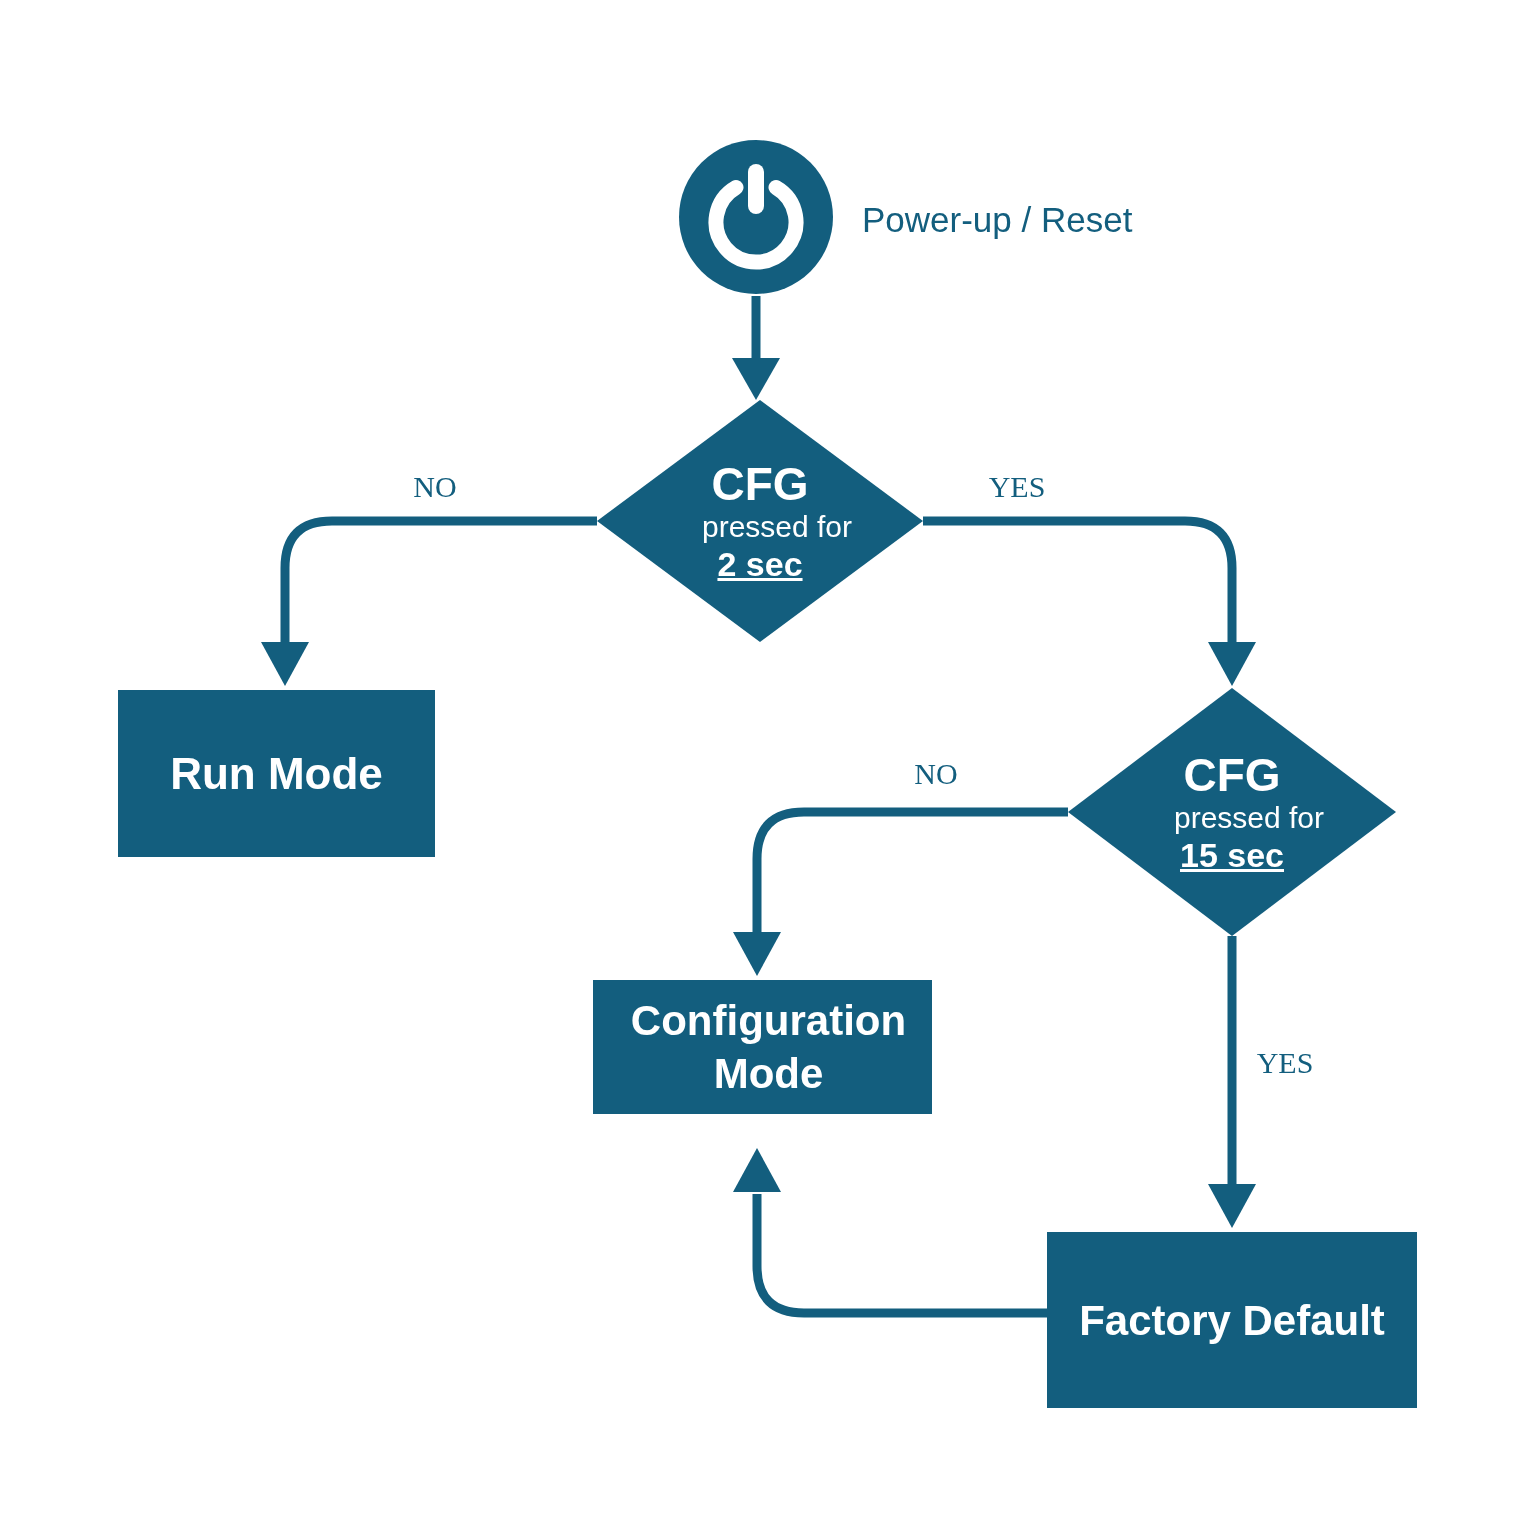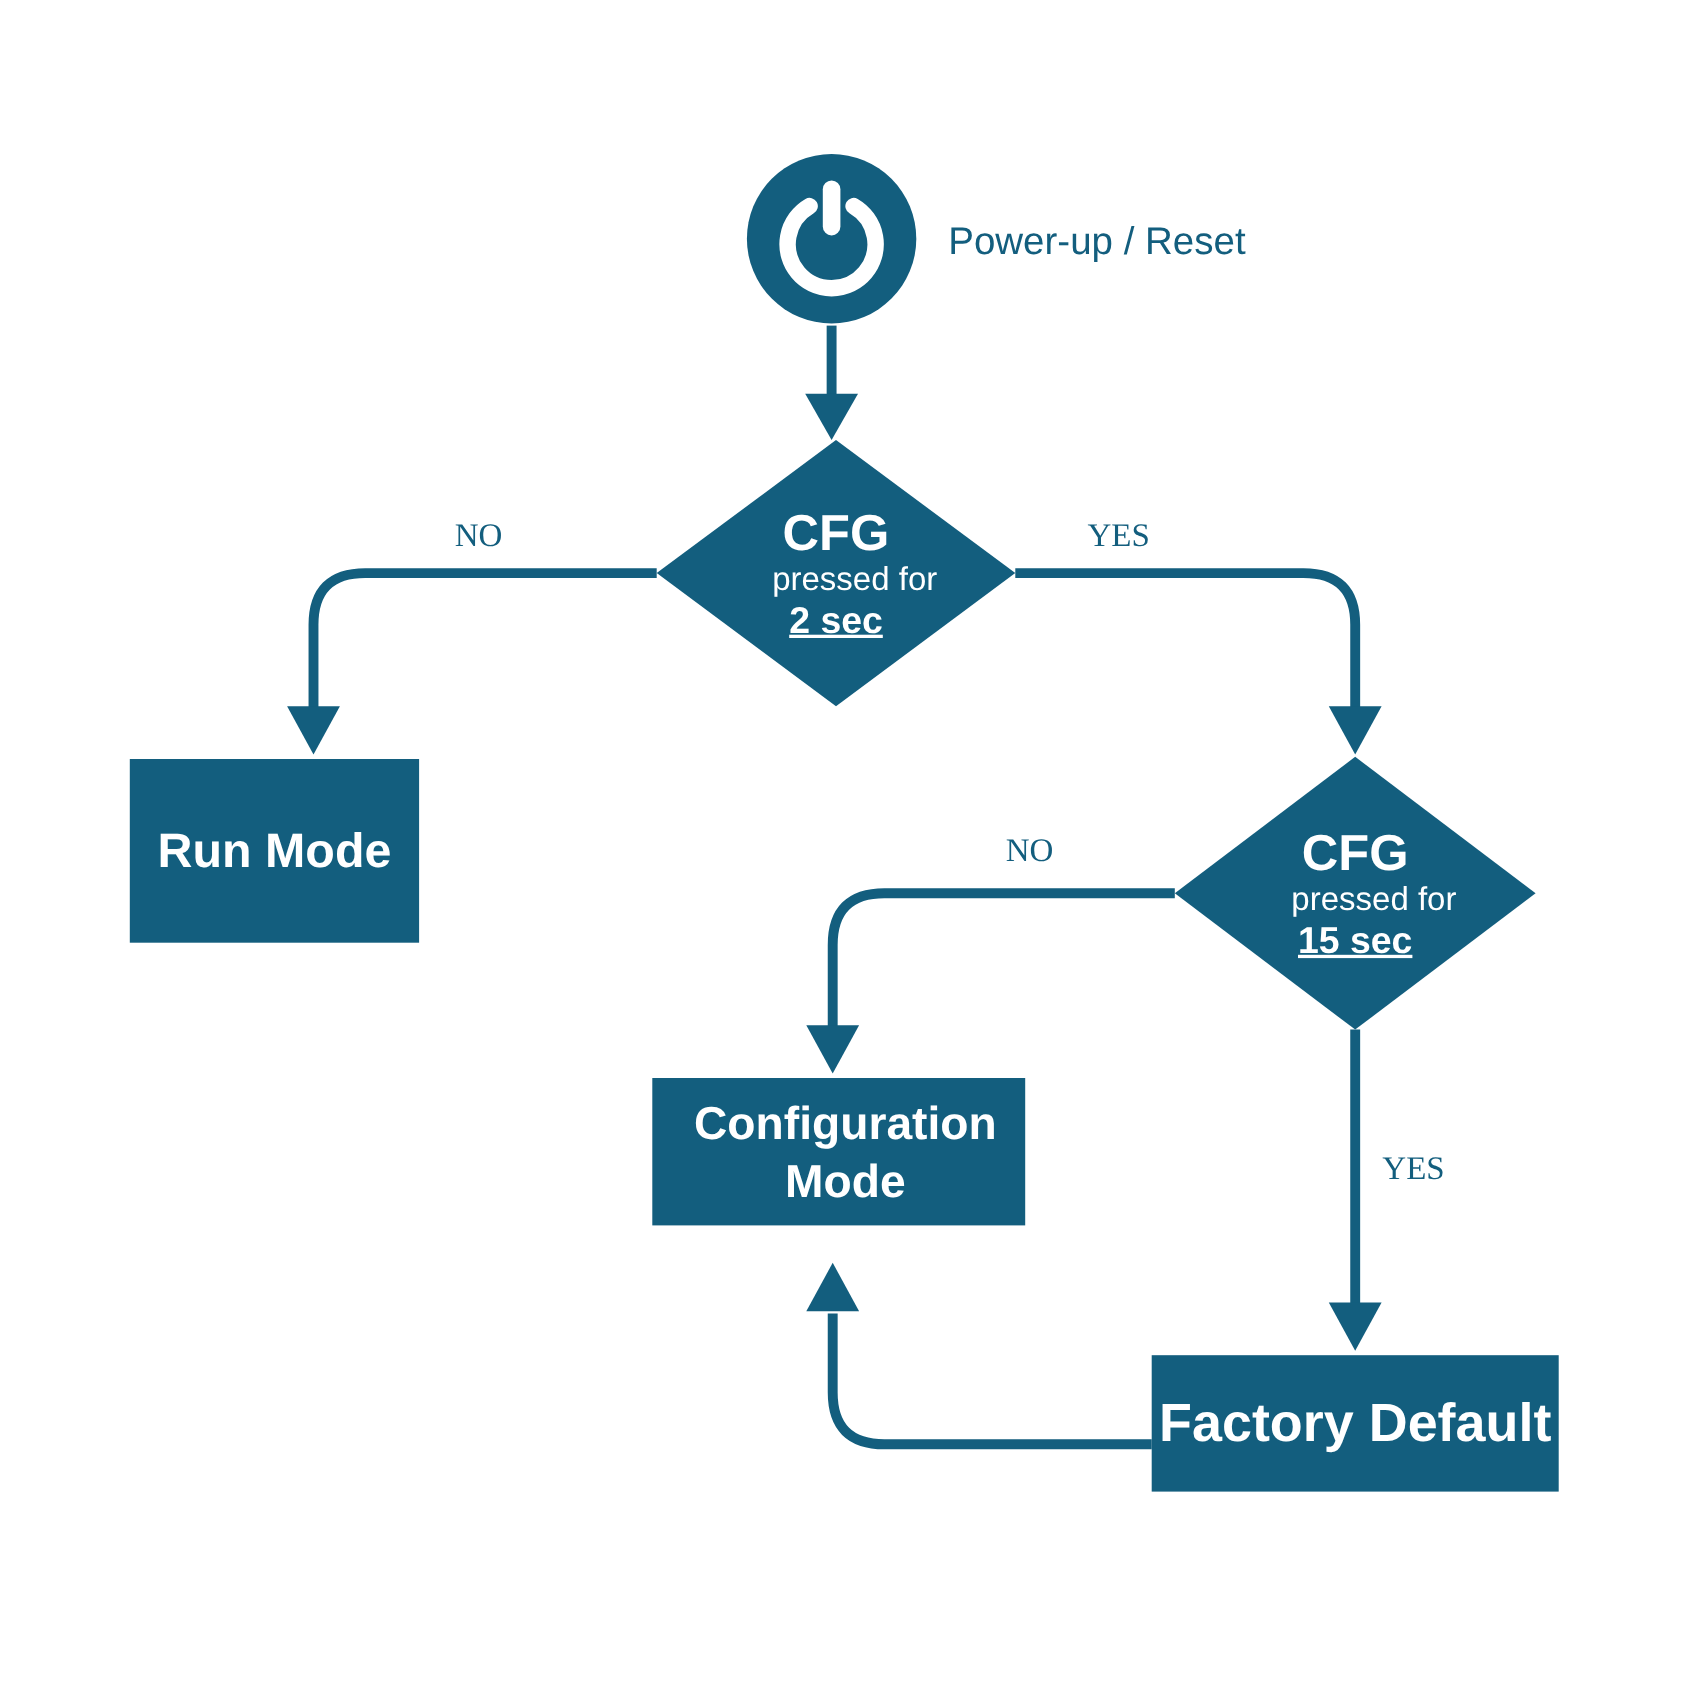--- a/index.html
+++ b/index.html
@@ -48,23 +48,23 @@
   .dt2{left:1068px;top:688px;width:328px;height:248px;}
   .d-title{font-size:46px;font-weight:700;line-height:50px;}
   .d-sub{font-size:30px;font-weight:400;line-height:35px;margin-left:34px;}
   .d-dur{font-size:34px;font-weight:700;line-height:40px;text-decoration:underline;}
 
   .node{
     display:flex;flex-direction:column;align-items:center;justify-content:center;
     background:var(--primary);color:var(--on-primary);
     font-weight:700;text-align:center;
   }
-  .node-run{left:118px;top:690px;width:263px;height:167px;font-size:44px;}
+  .node-run{left:118px;top:690px;width:317px;height:167px;font-size:44px;}
   .node-config{left:593px;top:980px;width:327px;height:134px;font-size:42px;line-height:53px;padding-left:12px;}
-  .node-factory{left:1047px;top:1232px;width:370px;height:124px;font-size:49px;line-height:53px;}
+  .node-factory{left:1047px;top:1232px;width:370px;height:176px;font-size:42px;line-height:53px;}
 </style>
 </head>
 <body>
 
 <div class="canvas">
 
   <svg class="diagram" width="1536" height="1536" viewBox="0 0 1536 1536">
 
     <g>
       <circle class="shape" cx="756" cy="217" r="77"></circle>

